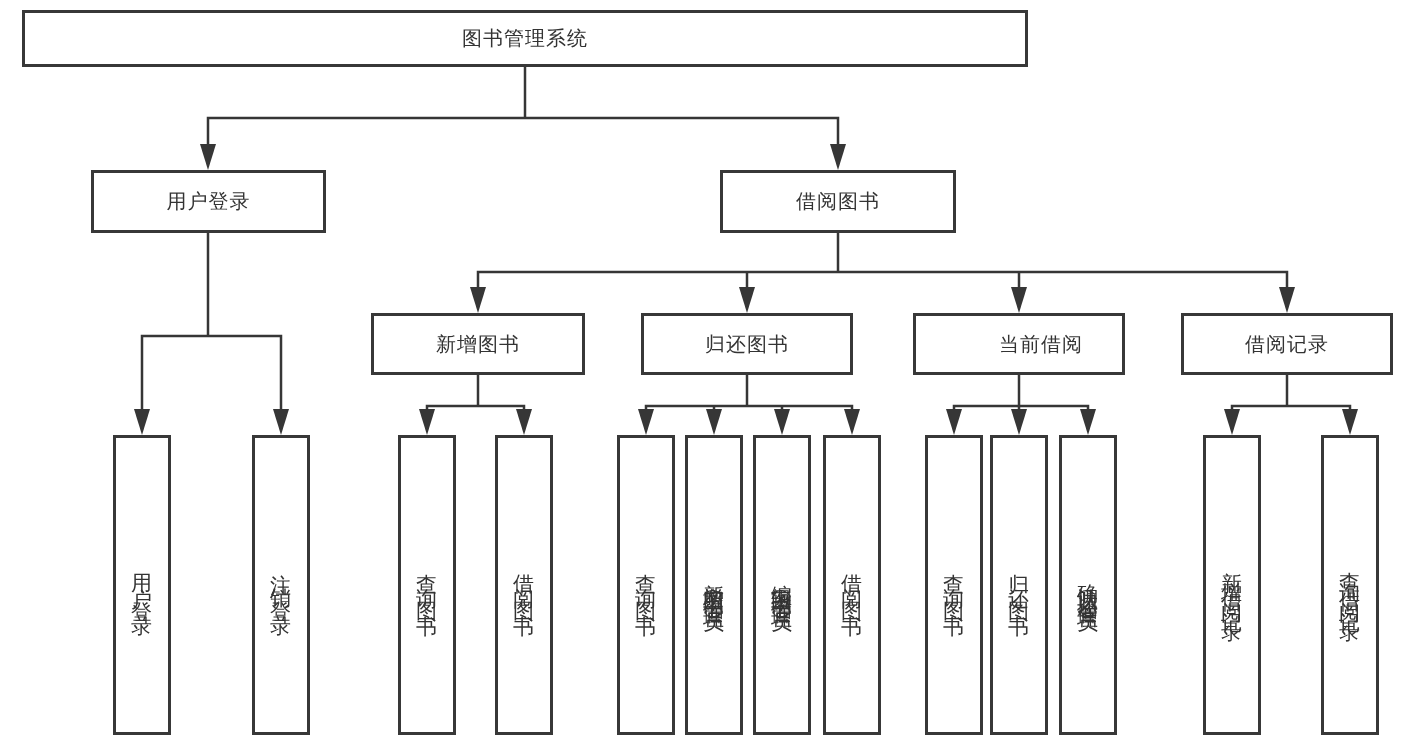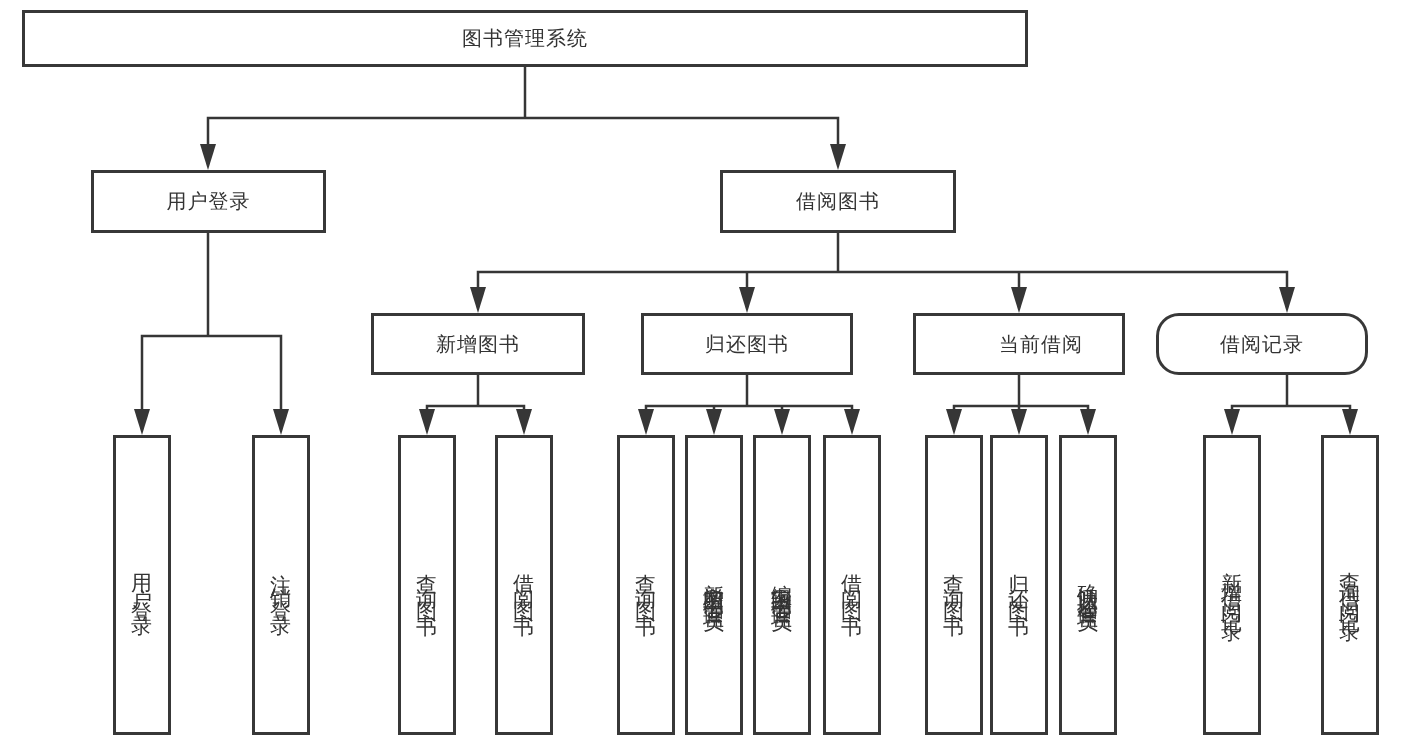--- a/index.html
+++ b/index.html
@@ -26,21 +26,21 @@
   .root{left:14px;top:10px;width:1006px;height:57px;}
   
   .lvl2{top:170px;height:63px;}
   .n-user-login{left:83px;width:235px;}
   .n-book-mgmt{left:712px;width:236px;}
   
   .lvl3{top:313px;height:62px;}
   .n-recommend{left:363px;width:214px;}
   .n-borrowing{left:633px;width:212px;}
   .n-current{left:905px;width:212px;padding-left:44px;}
-  .n-records{left:1148px;width:212px;border-radius:23px;}
+  .n-records{left:1173px;width:212px;}
   
   .leaf{
     top:435px;height:300px;width:58px;
     writing-mode:vertical-rl;text-orientation:mixed;
     font-size:21px;line-height:1;letter-spacing:14px;
   }
   .leaf.len6{letter-spacing:10px;}
   .leaf.len9{letter-spacing:4px;}
   .x105{left:105px;} .x244{left:244px;}
   .x390{left:390px;} .x487{left:487px;}

